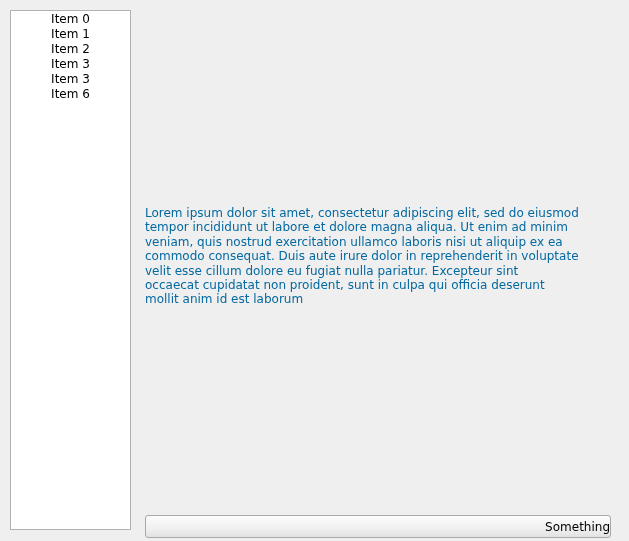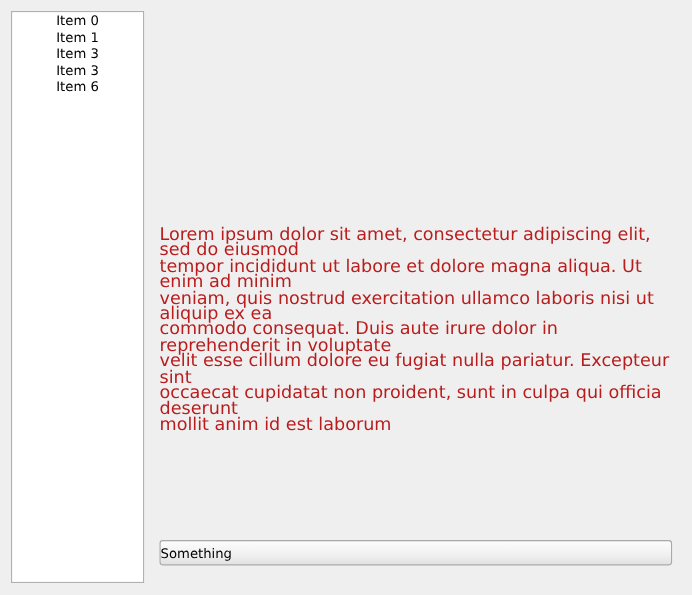--- a/index.html
+++ b/index.html
@@ -38,51 +38,52 @@
     font-size: 12px;
     text-align: center;
     white-space: nowrap;
     cursor: default;
   }
   .paragraph {
     position: absolute;
     left: 145px;
     top: 206px;
     width: 472px;
-    font-size: 16px;
+    font-size: 12px;
     line-height: 14.4px;
     white-space: pre-line;
-    color: #b91c1c;
+    color: #0369a1;
   }
   .something-button {
     position: absolute;
     left: 145px;
-    top: 491px;
+    top: 515px;
     width: 466px;
     height: 23px;
     box-sizing: border-box;
     border: 1px solid #a9a9a9;
     border-radius: 3px;
     background: linear-gradient(to bottom, #fcfcfc 0%, #f0f0f0 60%, #e2e2e2 100%);
     font-family: "DejaVu Sans", "Liberation Sans", sans-serif;
     font-size: 12px;
     color: #000000;
-    text-align: left;
+    text-align: right;
     padding: 0;
     cursor: default;
   }
 </style>
 </head>
 <body>
 
 <div class="window">
 
   <div class="listbox">
     <div class="list-item">Item 0</div>
     <div class="list-item">Item 1</div>
+    <div class="list-item">Item 2</div>
     <div class="list-item">Item 3</div>
     <div class="list-item">Item 3</div>
     <div class="list-item">Item 6</div>
   </div>
 
   <div class="paragraph">Lorem ipsum dolor sit amet, consectetur adipiscing elit, sed do eiusmod
 tempor incididunt ut labore et dolore magna aliqua. Ut enim ad minim
 veniam, quis nostrud exercitation ullamco laboris nisi ut aliquip ex ea
 commodo consequat. Duis aute irure dolor in reprehenderit in voluptate
 velit esse cillum dolore eu fugiat nulla pariatur. Excepteur sint

